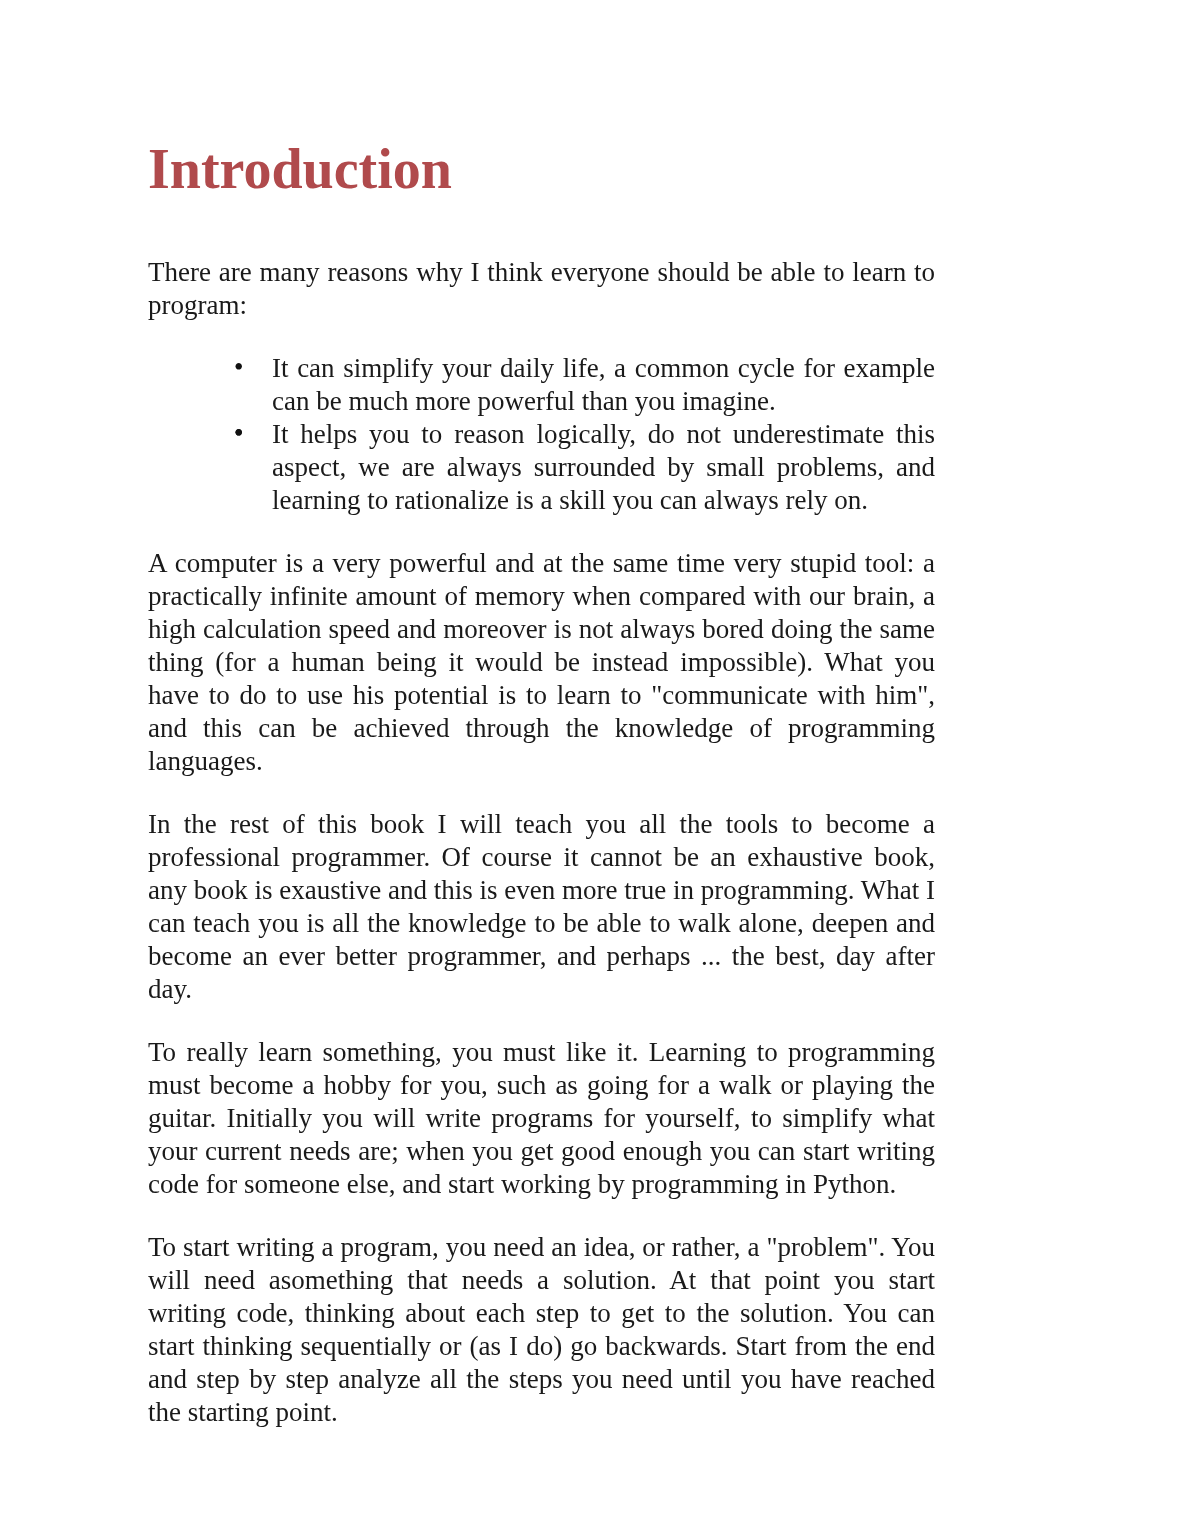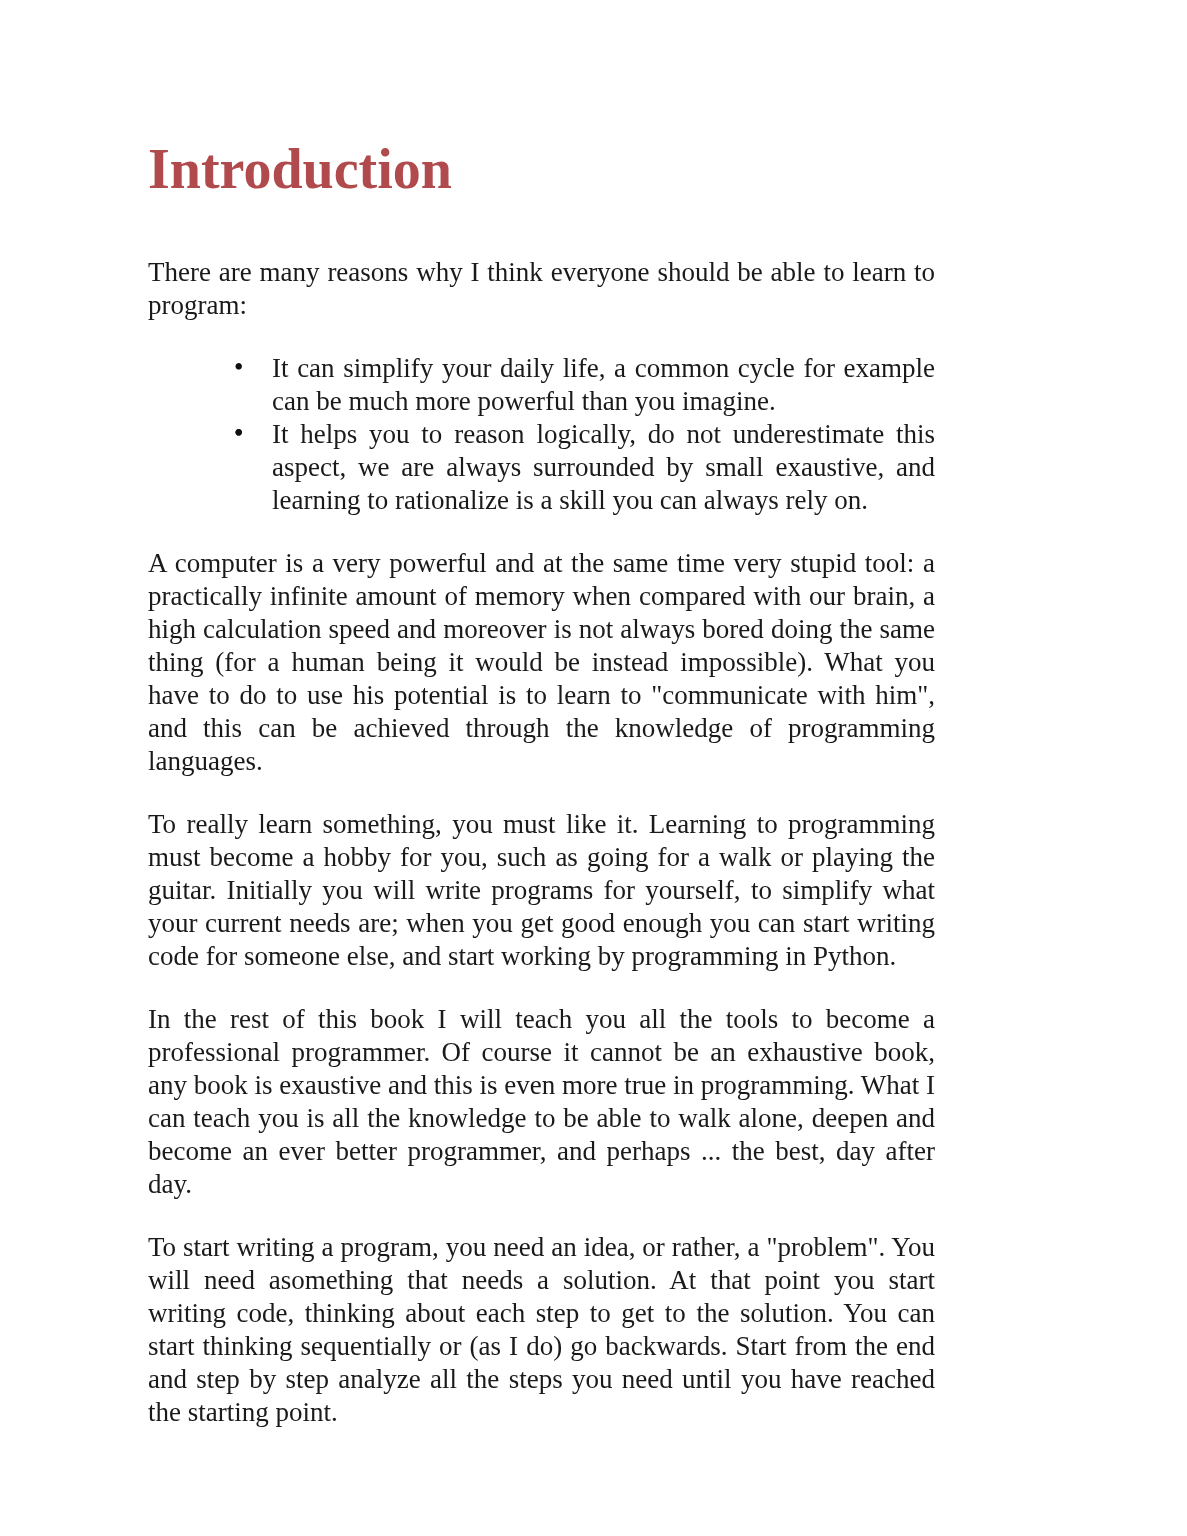--- a/index.html
+++ b/index.html
@@ -69,25 +69,25 @@
   <ul class="bullet-list">
     <li>
       <span class="bullet">•</span>
       <span>It can simplify your daily life, a common cycle for example can be much more powerful than you imagine.</span>
     </li>
     <li>
       <span class="bullet">•</span>
     </li>
     <li>
       <span class="bullet">•</span>
-      <span>It helps you to reason logically, do not underestimate this aspect, we are always surrounded by small exaustive, and learning to rationalize is a skill you can always rely on.</span>
+      <span>It helps you to reason logically, do not underestimate this aspect, we are always surrounded by small problems, and learning to rationalize is a skill you can always rely on.</span>
     </li>
   </ul>
 
   <p class="para">A computer is a very powerful and at the same time very stupid tool: a practically infinite amount of memory when compared with our brain, a high calculation speed and moreover is not always bored doing the same thing (for a human being it would be instead impossible). What you have to do to use his potential is to learn to "communicate with him", and this can be achieved through the knowledge of programming languages.</p>
 
+  <p class="para">In the rest of this book I will teach you all the tools to become a professional programmer. Of course it cannot be an exhaustive book, any book is exaustive and this is even more true in programming. What I can teach you is all the knowledge to be able to walk alone, deepen and become an ever better programmer, and perhaps ... the best, day after day.</p>
+
   <p class="para">To really learn something, you must like it. Learning to programming must become a hobby for you, such as going for a walk or playing the guitar. Initially you will write programs for yourself, to simplify what your current needs are; when you get good enough you can start writing code for someone else, and start working by programming in Python.</p>
-
-  <p class="para">In the rest of this book I will teach you all the tools to become a professional programmer. Of course it cannot be an exhaustive book, any book is exaustive and this is even more true in programming. What I can teach you is all the knowledge to be able to walk alone, deepen and become an ever better programmer, and perhaps ... the best, day after day.</p>
 
   <p class="para">To start writing a program, you need an idea, or rather, a "problem". You will need asomething that needs a solution. At that point you start writing code, thinking about each step to get to the solution. You can start thinking sequentially or (as I do) go backwards. Start from the end and step by step analyze all the steps you need until you have reached the starting point.</p>
 
 </div>
 
 </body></html>

